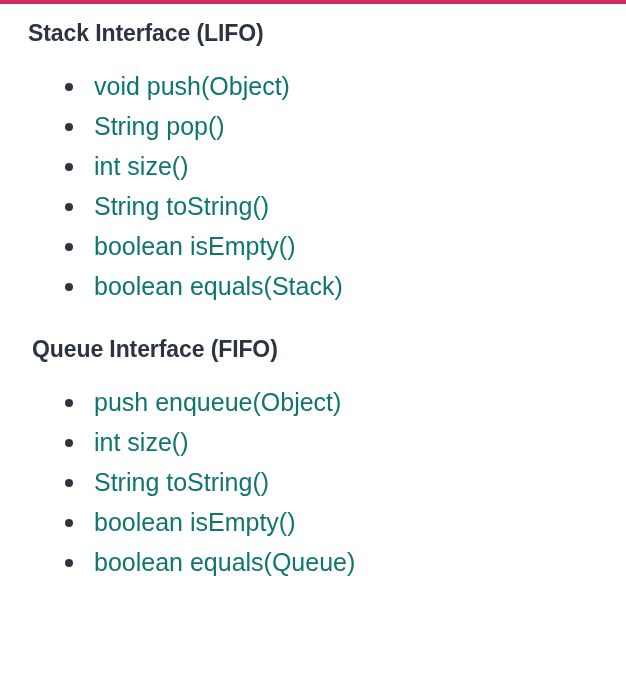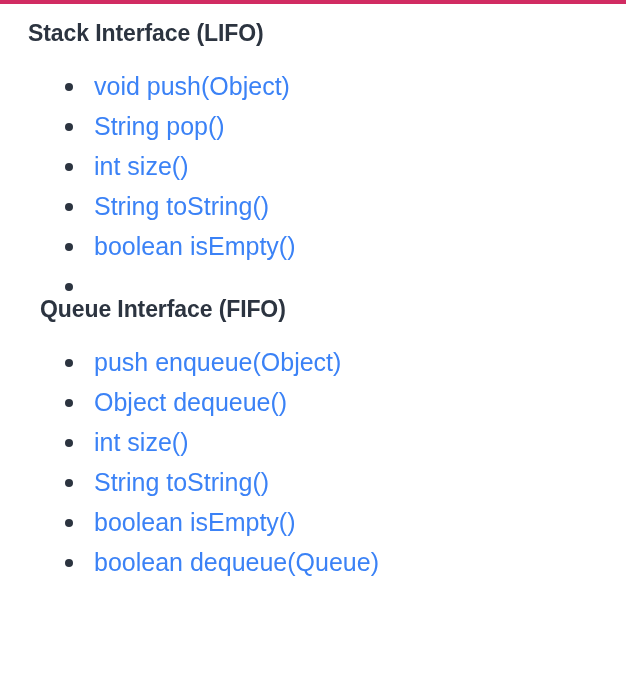--- a/index.html
+++ b/index.html
@@ -55,33 +55,33 @@
     line-height: 30px;
   }
 
   #section-stack .section-heading {
     padding-top: 14px;
     padding-left: 28px;
   }
 
   #section-queue .section-heading {
     padding-top: 28px;
-    padding-left: 40px;
+    padding-left: 32px;
   }
 
   .method-list {
     list-style: none;
     margin: 0;
     padding: 0;
     padding-top: 18px;
   }
 
   .method-item {
     position: relative;
-    color: #3b82f6;
+    color: #0f766e;
     font-size: 25px;
     font-weight: normal;
     line-height: 40px;
     padding-left: 94px;
     white-space: nowrap;
   }
 
   .bullet-icon {
     position: absolute;
     left: 65px;
@@ -123,48 +123,45 @@
         <li class="method-item">
           <span class="bullet-icon"></span>
           <span class="method-label">String toString()</span>
         </li>
         <li class="method-item">
           <span class="bullet-icon"></span>
           <span class="method-label">boolean isEmpty()</span>
         </li>
         <li class="method-item">
           <span class="bullet-icon"></span>
+          <span class="method-label">boolean equals(Stack)</span>
         </li>
       </ul>
     </section>
 
     <section class="section" id="section-queue">
       <h2 class="section-heading">Queue Interface (FIFO)</h2>
       <ul class="method-list">
         <li class="method-item">
           <span class="bullet-icon"></span>
           <span class="method-label">push enqueue(Object)</span>
-        </li>
-        <li class="method-item">
-          <span class="bullet-icon"></span>
-          <span class="method-label">Object dequeue()</span>
         </li>
         <li class="method-item">
           <span class="bullet-icon"></span>
           <span class="method-label">int size()</span>
         </li>
         <li class="method-item">
           <span class="bullet-icon"></span>
           <span class="method-label">String toString()</span>
         </li>
         <li class="method-item">
           <span class="bullet-icon"></span>
           <span class="method-label">boolean isEmpty()</span>
         </li>
         <li class="method-item">
           <span class="bullet-icon"></span>
-          <span class="method-label">boolean dequeue(Queue)</span>
+          <span class="method-label">boolean equals(Queue)</span>
         </li>
       </ul>
     </section>
 
   </div>
 </div>
 
 </body></html>

